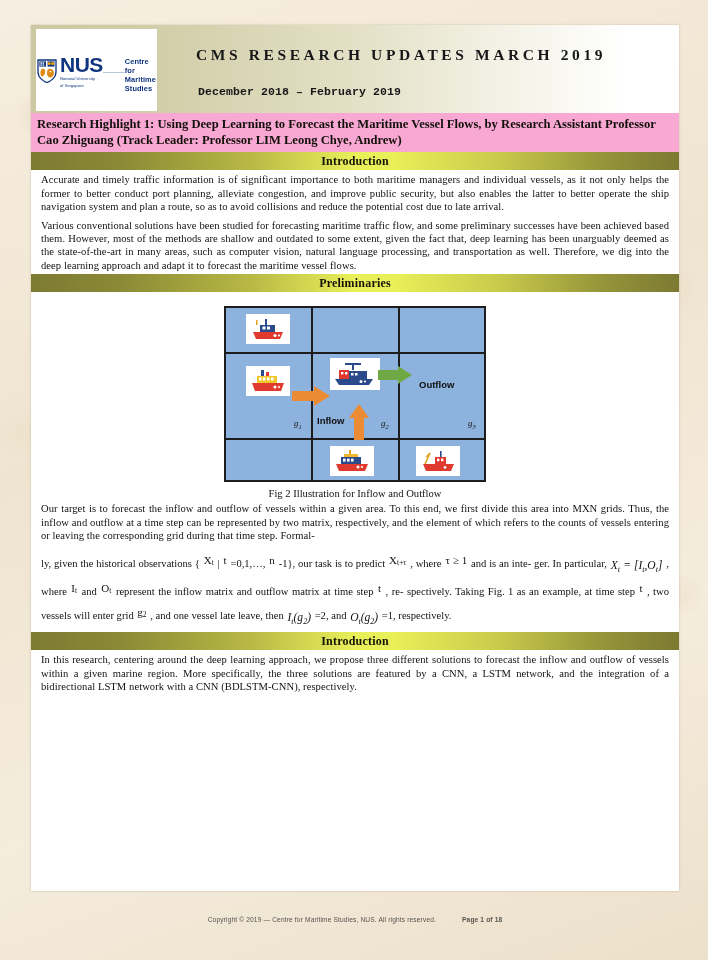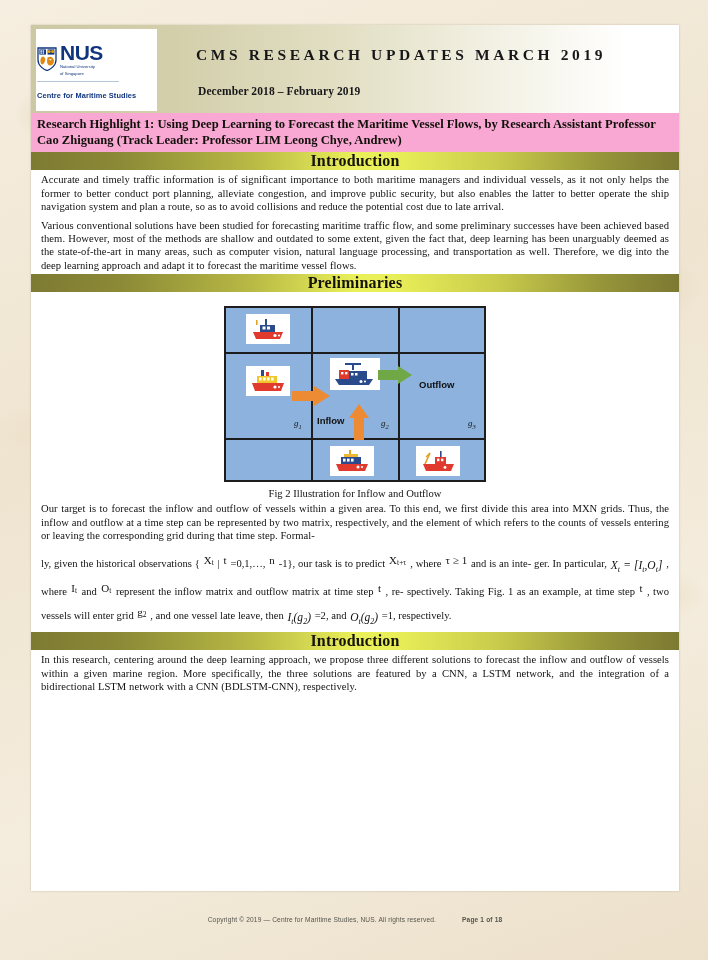--- a/index.html
+++ b/index.html
@@ -49,22 +49,21 @@
     overflow: hidden;
   }
   .logo-box {
     position: absolute;
     left: 5px;
     top: 4px;
     width: 119px;
     height: 80px;
     background: #ffffff;
     display: flex;
-    flex-direction: column;
-    align-items: flex-start;
+    align-items: center;
     justify-content: center;
     border: 1px solid #ffffff;
   }
   .logo-row {
     display: flex;
     align-items: center;
     gap: 3px;
     margin-top: 2px;
   }
   .nus-word {
@@ -110,20 +109,21 @@
   }
   .mast-date {
     position: absolute;
     left: 167px;
     top: 60px;
     font-size: 11.5px;
     font-weight: bold;
     color: #17171a;
     letter-spacing: 0.1px;
     white-space: nowrap;
+    font-family: Liberation Mono, monospace;
   }
 
   
   .highlight-banner {
     background: #f9a8d4;
     padding: 3px 6px 4px 6px;
     color: #12100a;
     font-weight: bold;
     font-size: 12.6px;
     line-height: 1.28;
@@ -131,21 +131,21 @@
 
   
   .section-bar {
     height: 18px;
     background: linear-gradient(90deg, #7d7a33 0%, #8c8a36 14%, #b8b945 34%, #eaf05a 50%, #e9ef58 56%, #c9cb4b 72%, #96953a 88%, #7c7932 100%);
     display: flex;
     align-items: center;
     justify-content: center;
     color: #151308;
     font-weight: bold;
-    font-size: 16px;
+    font-size: 12px;
     letter-spacing: 0.2px;
   }
 
   .body-block {
     padding: 0 10px 2px 10px;
   }
   p.para {
     margin: 5px 0 0 0;
     font-size: 10.6px;
     line-height: 1.27;

